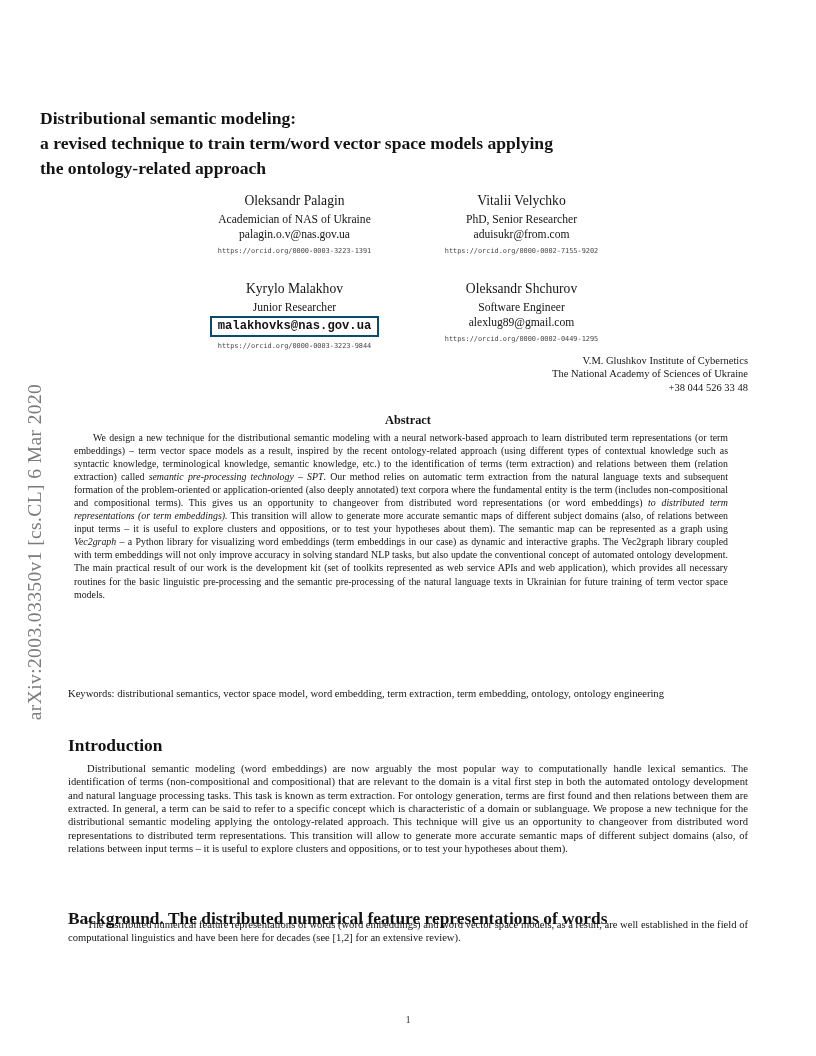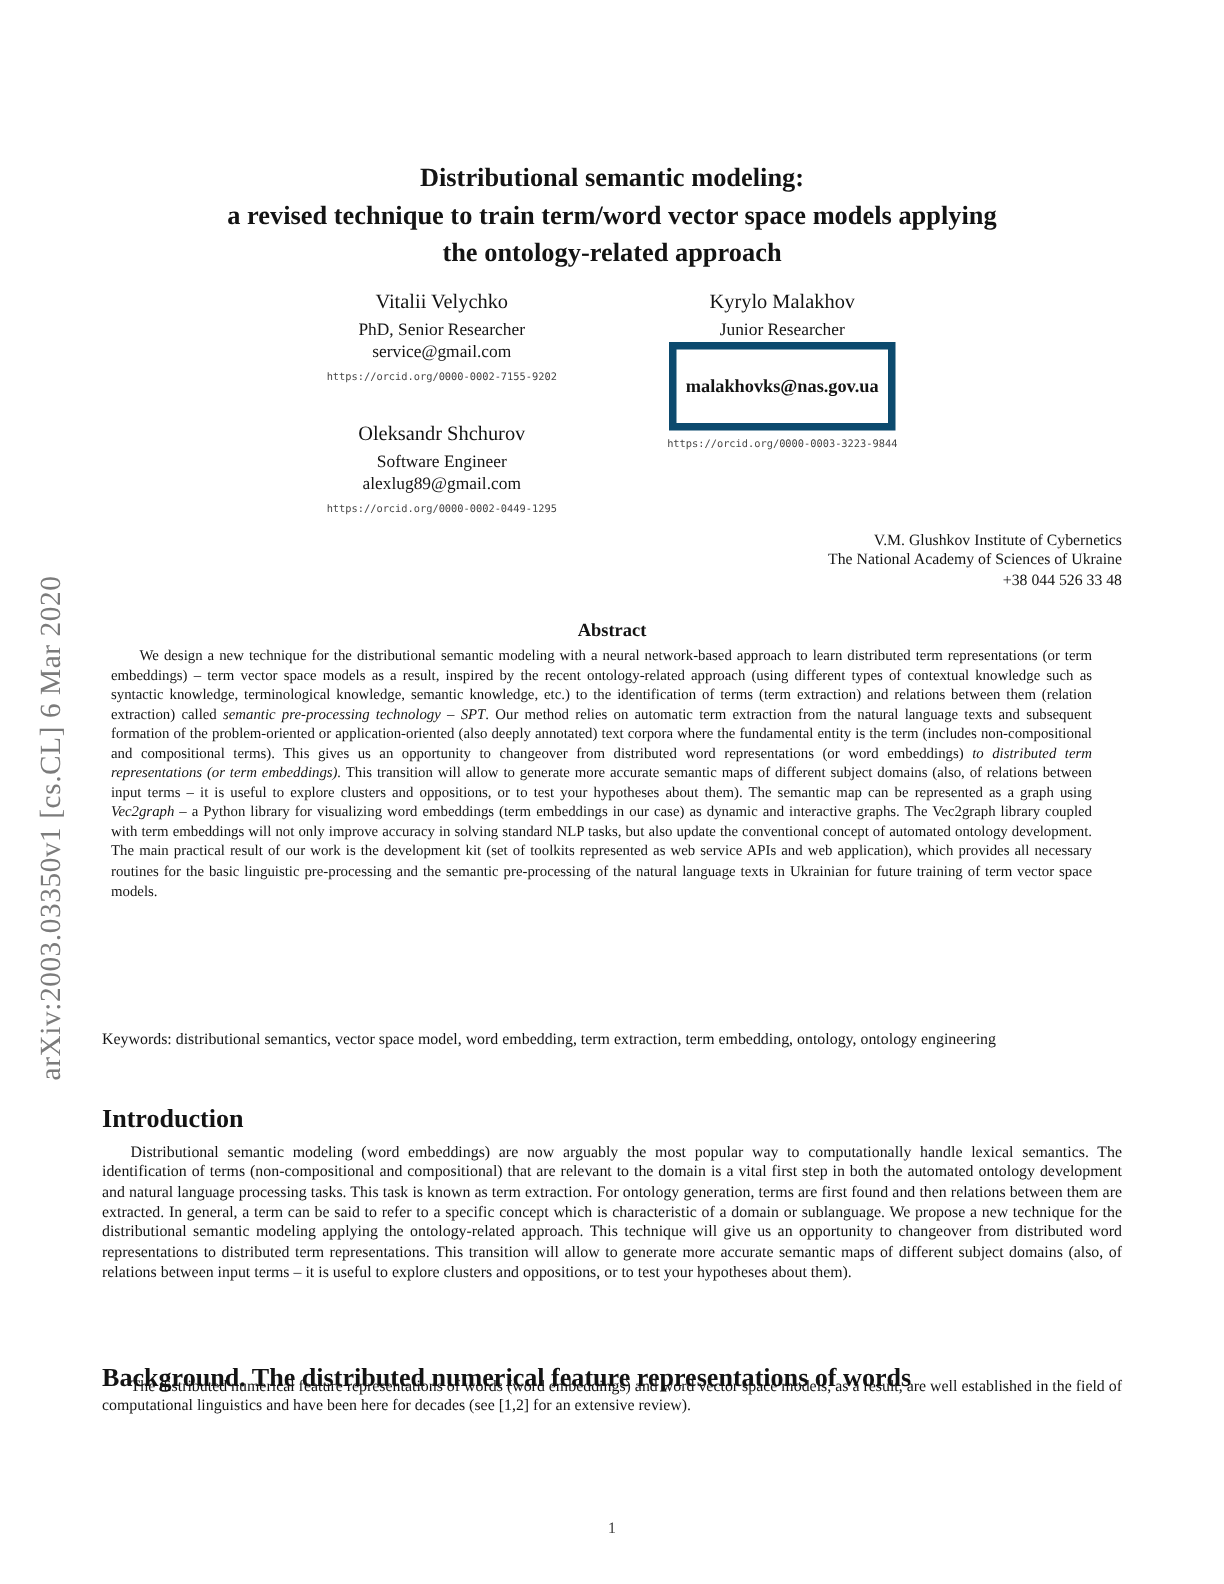--- a/index.html
+++ b/index.html
@@ -6,35 +6,35 @@
   .page {
     position:relative; width:816px; height:1056px; margin:0 auto;
     background:#ffffff; color:#141414; overflow:hidden;
     font-family:"Liberation Serif","DejaVu Serif",serif;
   }
   .arxiv-vertical {
     position:absolute; left:35px; top:552px;
     transform:translate(-50%,-50%) rotate(-90deg);
     white-space:nowrap; font-size:19.5px; color:#7b7b7b; letter-spacing:0.4px;
   }
-  .title-block { position:absolute; top:106px; left:40px; right:40px; text-align:center; }
+  .title-block { position:absolute; top:106px; left:40px; right:40px; }
   .title-block div { font-weight:bold; font-size:17.6px; line-height:25px; }
 
   .authors {
     position:absolute; top:192px; left:50%; transform:translateX(-50%);
     display:grid; grid-template-columns:215px 215px; column-gap:12px; row-gap:16px;
     justify-items:center;
   }
   .author-card { width:215px; text-align:center; height:72px; }
   .author-name { font-size:13.6px; line-height:17px; margin-bottom:4px; }
   .author-role { font-size:11.6px; line-height:14px; }
   .author-email { font-size:11.6px; line-height:15px; }
   .author-email.boxed {
     display:inline-block; font-weight:bold; font-size:12.2px;
-    border:5px solid #0c4a6e; padding:17px 6px; margin-top:1px;
+    border:2px solid #0c4a6e; padding:1px 6px; margin-top:1px;font-family:Liberation Mono, monospace;
   }
   .author-orcid {
     font-family:"DejaVu Sans Mono","Liberation Mono",monospace;
     font-size:6.9px; line-height:9px; color:#454545; margin-top:5px; letter-spacing:0;
   }
   .institution { position:absolute; top:354px; left:68px; right:68px; text-align:right;
     font-size:10.5px; line-height:13.3px; }
   .abstract-heading { position:absolute; top:413px; left:0; right:0; text-align:center;
     font-weight:bold; font-size:12.3px; }
   .abstract-body {
@@ -66,23 +66,29 @@
   <div class="arxiv-vertical">arXiv:2003.03350v1  [cs.CL]  6 Mar 2020</div>
 
   <div class="title-block">
     <div>Distributional semantic modeling:</div>
     <div>a revised technique to train term/word vector space models applying</div>
     <div>the ontology-related approach</div>
   </div>
 
   <div class="authors">
     <div class="author-card">
+      <div class="author-name">Oleksandr Palagin</div>
+      <div class="author-role">Academician of NAS of Ukraine</div>
+      <div class="author-email">palagin.o.v@nas.gov.ua</div>
+      <div class="author-orcid">https://orcid.org/0000-0003-3223-1391</div>
+    </div>
+    <div class="author-card">
       <div class="author-name">Vitalii Velychko</div>
       <div class="author-role">PhD, Senior Researcher</div>
-      <div class="author-email">service@gmail.com</div>
+      <div class="author-email">aduisukr@from.com</div>
       <div class="author-orcid">https://orcid.org/0000-0002-7155-9202</div>
     </div>
     <div class="author-card">
       <div class="author-name">Kyrylo Malakhov</div>
       <div class="author-role">Junior Researcher</div>
       <div><span class="author-email boxed">malakhovks@nas.gov.ua</span></div>
       <div class="author-orcid">https://orcid.org/0000-0003-3223-9844</div>
     </div>
     <div class="author-card">
       <div class="author-name">Oleksandr Shchurov</div>

